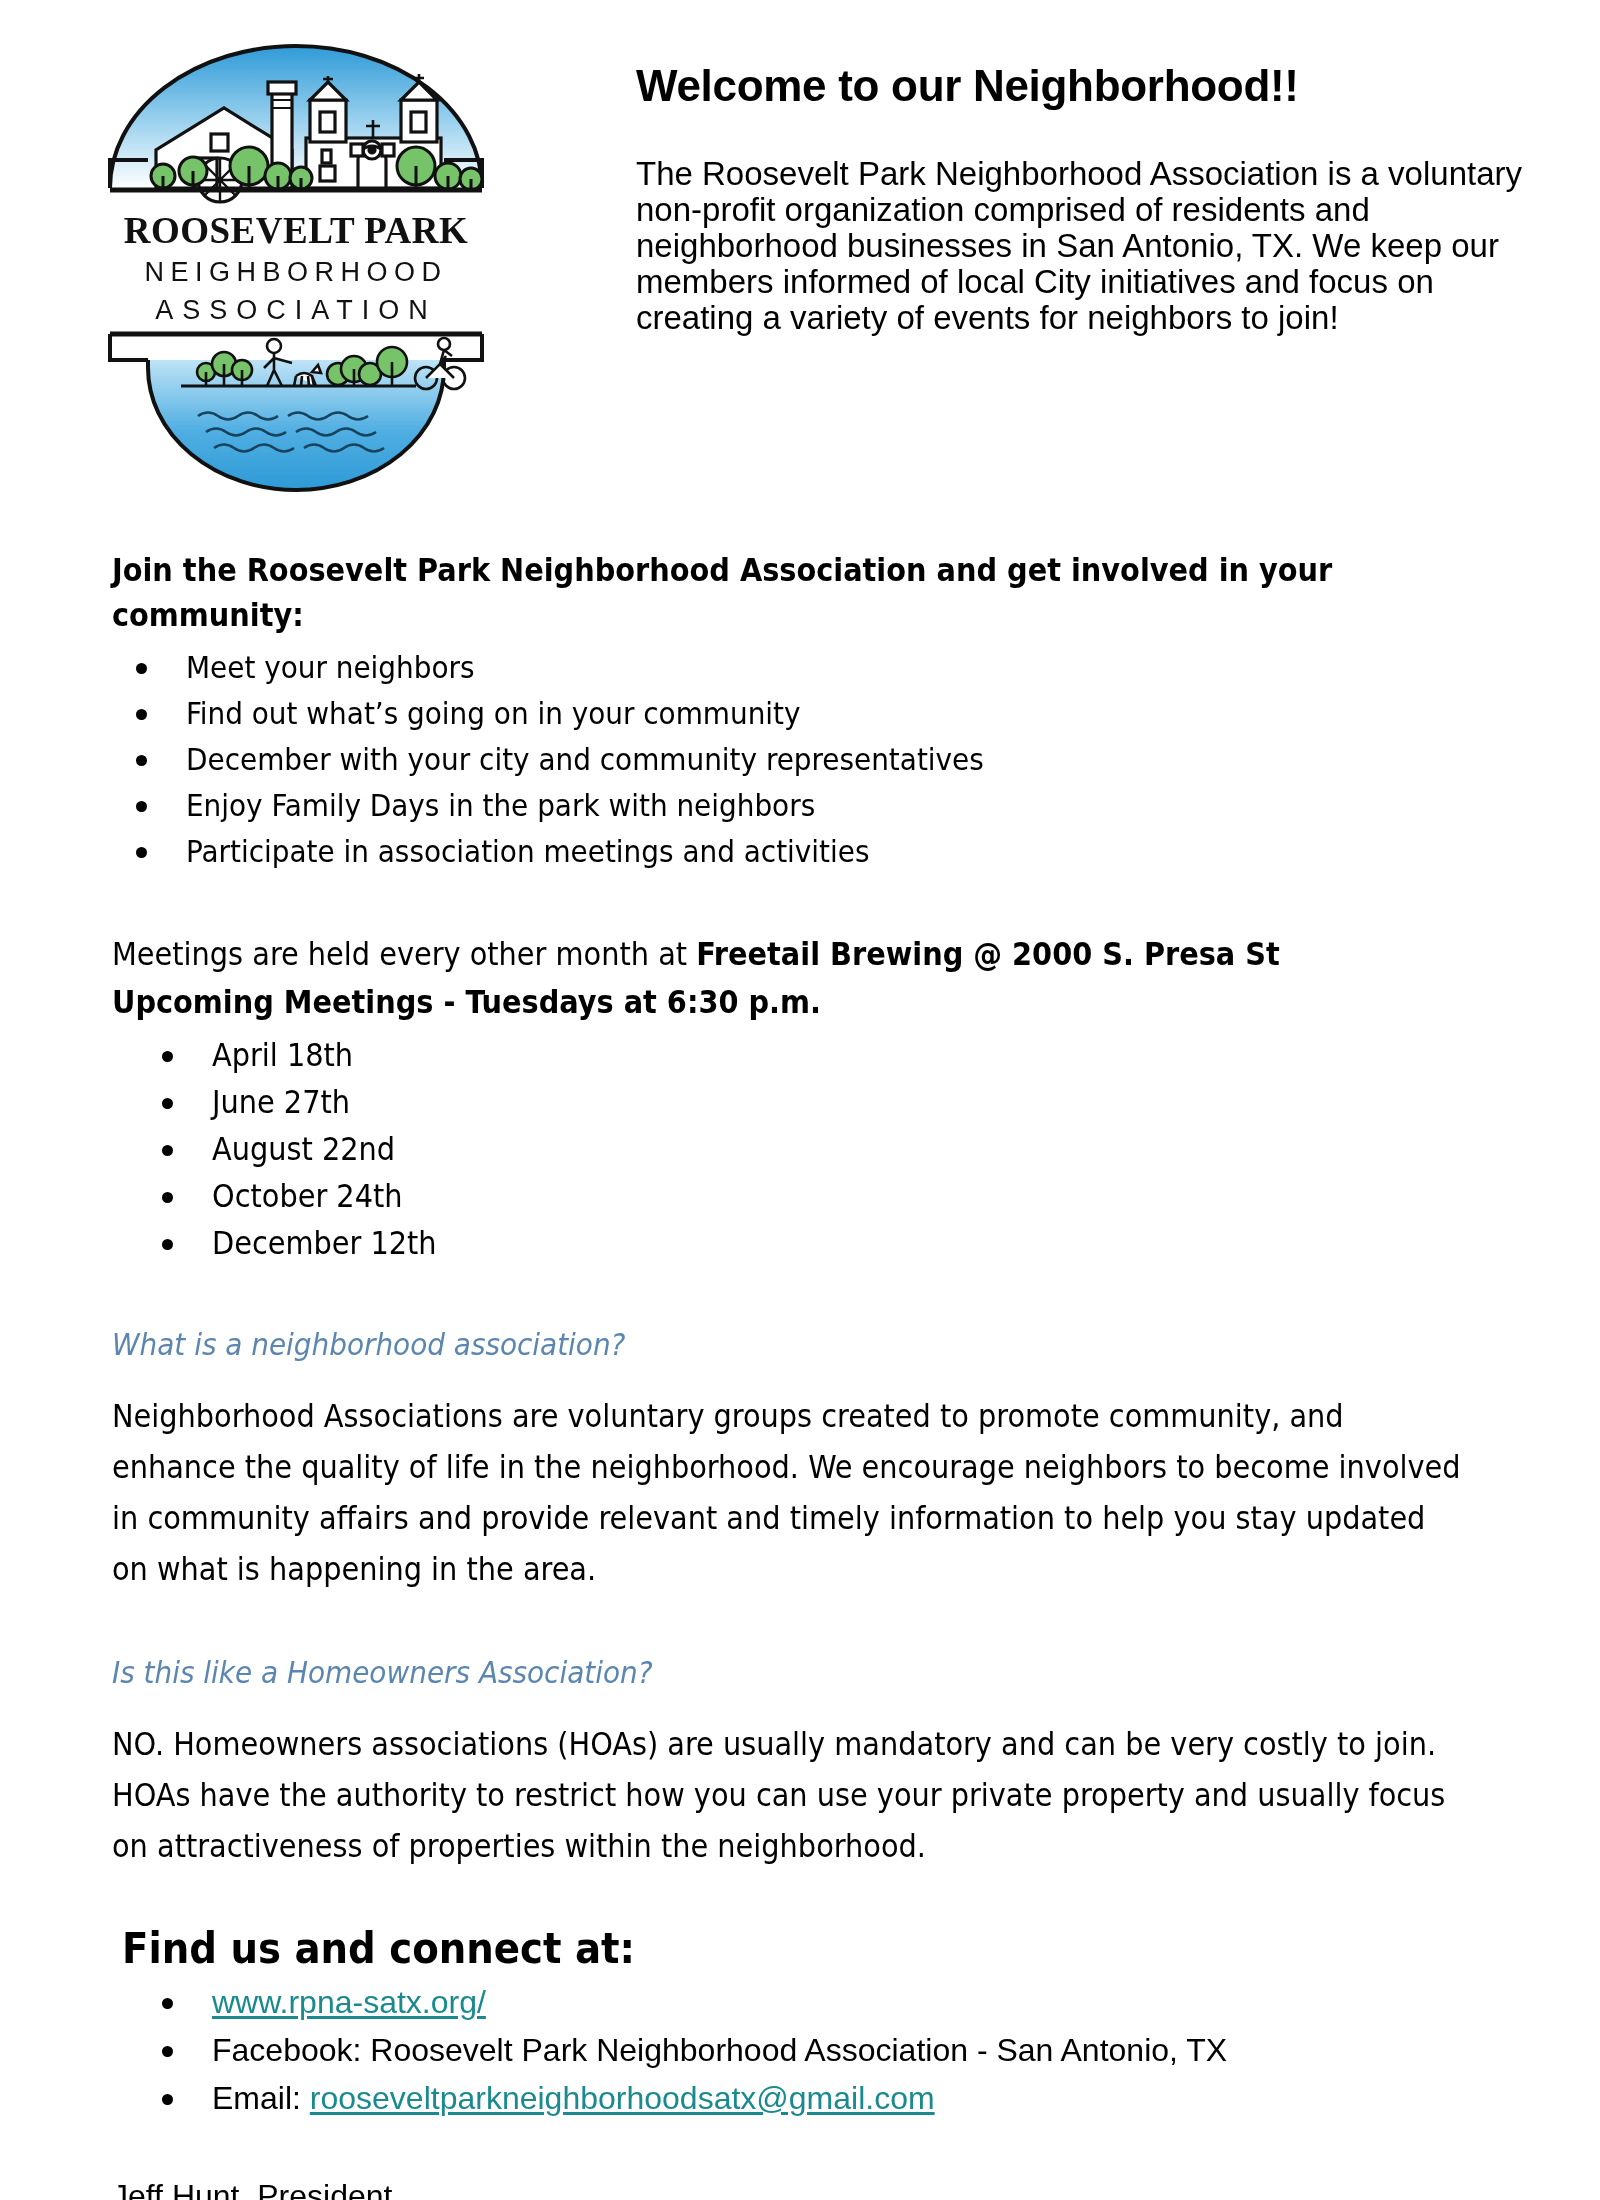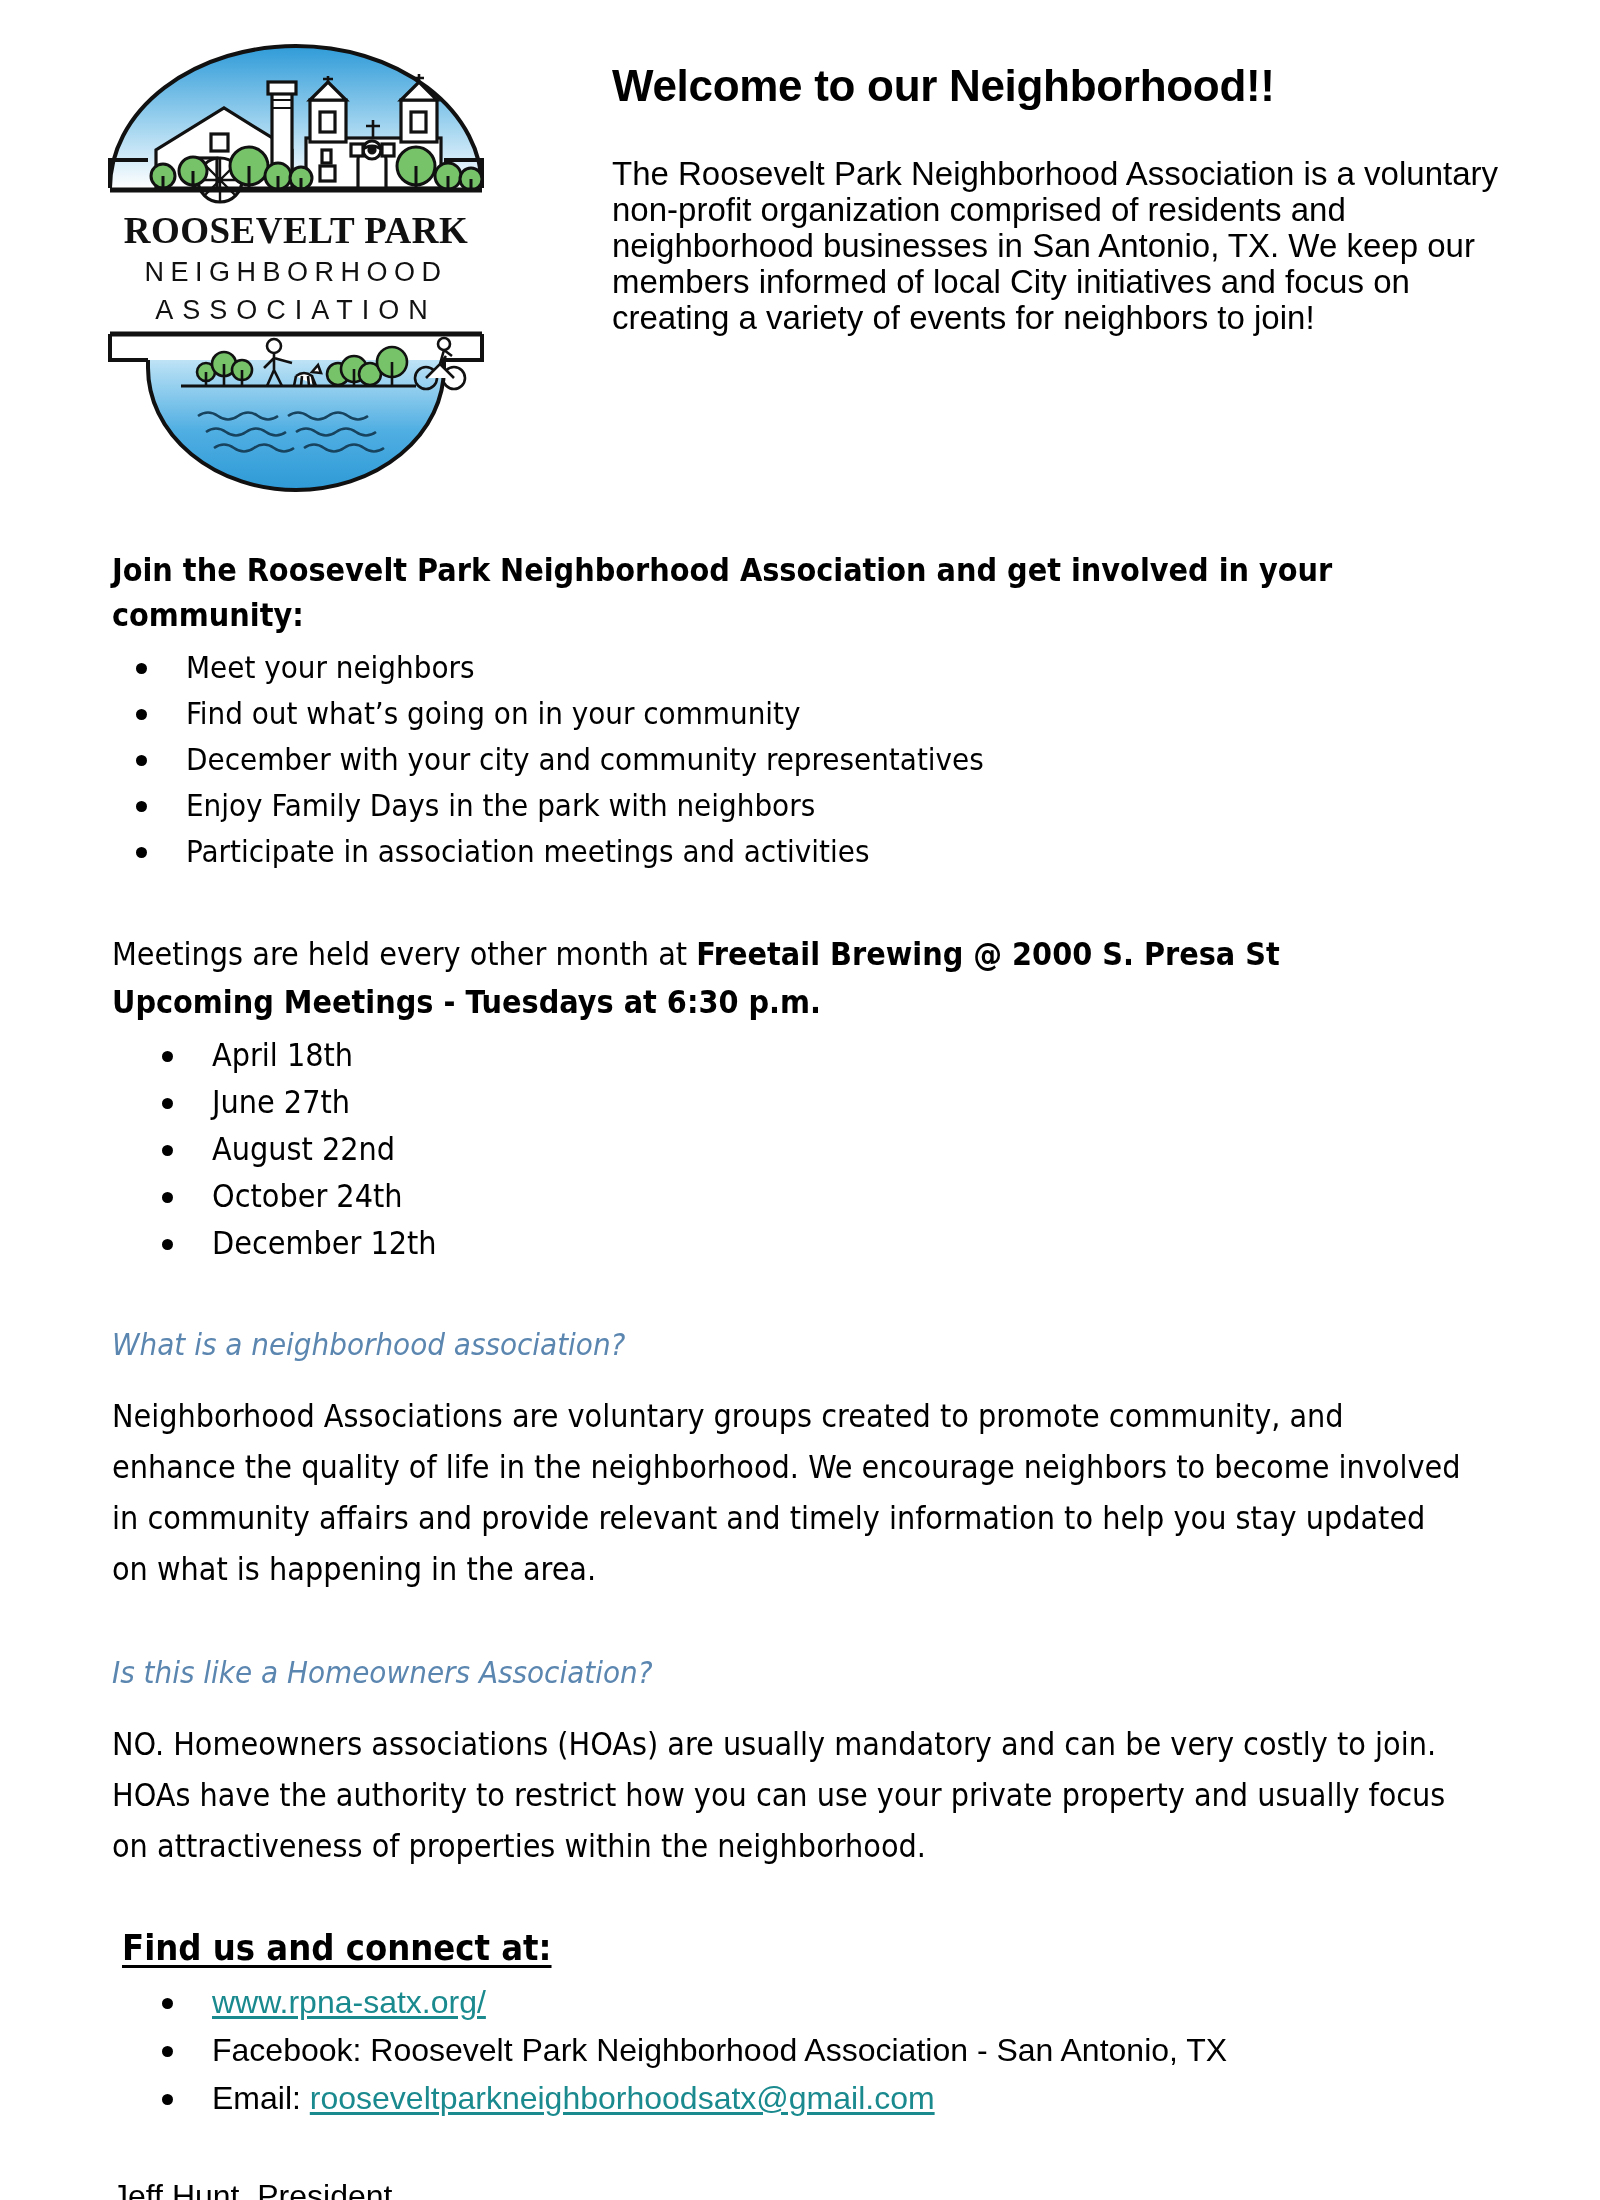--- a/index.html
+++ b/index.html
@@ -38,21 +38,21 @@
     top: 38px;
     width: 400px;
     height: 455px;
     text-decoration: underline;
   }
 
   .logo-svg { display: block; }
 
   .header-text {
     position: absolute;
-    left: 612px;
+    left: 636px;
     top: 60px;
     width: 900px;
   }
 
   h1.welcome {
     margin: 0;
     font-family: "Liberation Sans", sans-serif;
     font-weight: bold;
     font-size: 44px;
     line-height: 52px;
@@ -173,23 +173,22 @@
     width: 1355px;
   }
 
   
   .connect-head {
     margin-top: 52px;
     margin-left: 10px;
     font-family: "Liberation Sans Narrow", "DejaVu Sans Condensed", "Liberation Sans", sans-serif;
     font-stretch: condensed;
     font-weight: bold;
-    font-size: 36px;
+    font-size: 43px;
     line-height: 48px;
-    text-decoration: underline;
     text-underline-offset: 5px;
     display: inline-block;
   }
 
   ul.clist {
     list-style: none;
     margin: 6px 0 8px 0;
     padding: 0;
   }
   ul.clist li {

